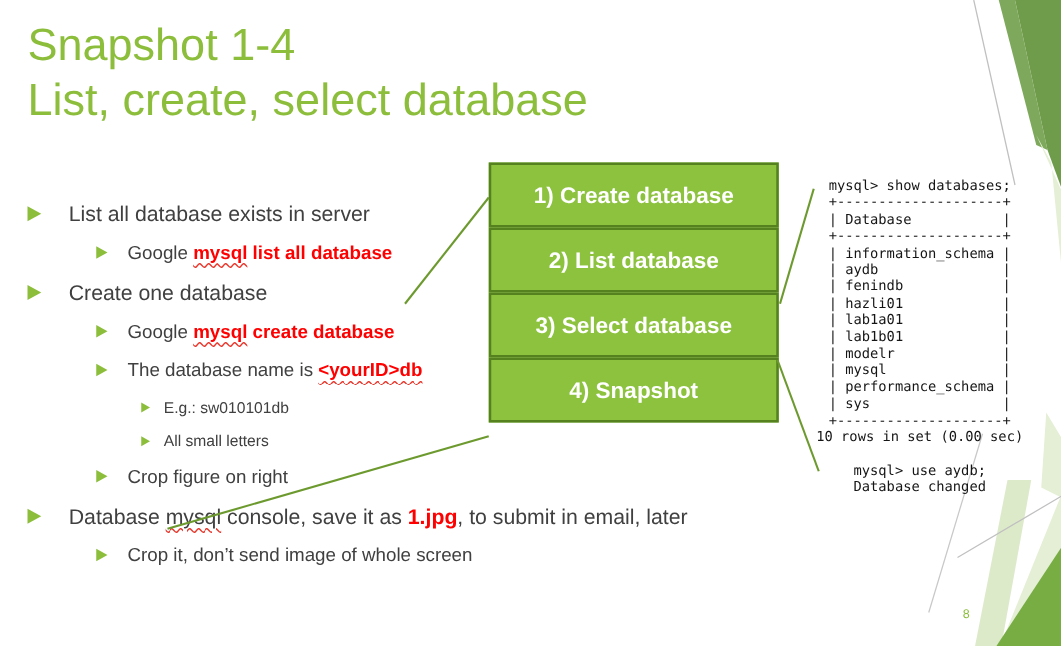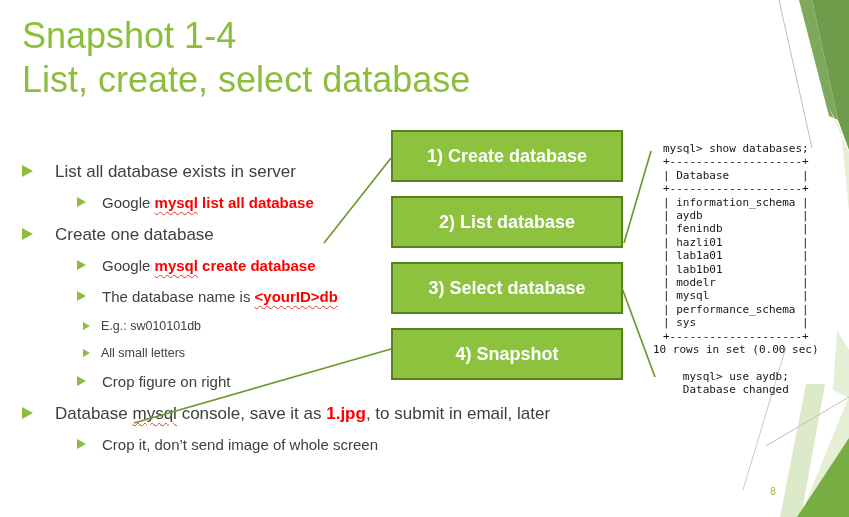--- a/index.html
+++ b/index.html
@@ -16,29 +16,29 @@
   .bullets{position:absolute;left:0;top:150px;width:720px;}
   .bullet{display:flex;align-items:flex-start;color:var(--body-text,#404040);margin-top:11px;}
   .bullet .tri{flex:0 0 auto;width:0;height:0;}
   .btext{white-space:nowrap;}
   .level1{padding-left:22px;font-size:17px;line-height:21px;margin-bottom:11px;}
   .level1 .tri{border-left:11px solid var(--bullet-green,#8CBE3C);border-top:6px solid transparent;
                border-bottom:6px solid transparent;margin-top:4px;margin-right:22px;}
   .level2{padding-left:77px;font-size:15px;line-height:19px;margin-bottom:12px;}
   .level2 .tri{border-left:9px solid var(--bullet-green,#8CBE3C);border-top:5px solid transparent;
                border-bottom:5px solid transparent;margin-top:4px;margin-right:16px;}
-  .level3{padding-left:83px;font-size:12.5px;line-height:16px;margin-bottom:9px;}
+  .level3{padding-left:113px;font-size:12.5px;line-height:16px;margin-bottom:9px;}
   .level3 .tri{border-left:7px solid var(--bullet-green,#8CBE3C);border-top:4px solid transparent;
                border-bottom:4px solid transparent;margin-top:4px;margin-right:11px;}
 
   .red{color:var(--red-text,#FF0000);font-weight:700;}
   .squiggle{text-decoration-line:underline;text-decoration-style:wavy;
             text-decoration-color:#e8372c;text-decoration-thickness:1px;text-underline-offset:3px;}
 
-  .boxes{position:absolute;left:391px;top:130px;width:232px;display:flex;flex-direction:column;gap:14px;}
+  .boxes{position:absolute;left:391px;top:130px;width:232px;display:flex;flex-direction:column;}
   .flowbox{height:52px;box-sizing:border-box;background:var(--box-fill,#8CC23E);
            border:2.5px solid var(--box-border,#55821E);color:#ffffff;font-size:18px;font-weight:700;
            display:flex;align-items:center;justify-content:center;}
 
   .console{position:absolute;left:653px;top:142px;margin:0;
            font-family:"DejaVu Sans Mono",monospace;font-size:11px;line-height:13.4px;
            color:#151515;white-space:pre;text-align:center;}
 
   .pagenum{position:absolute;left:763px;top:486px;color:var(--title-green,#8CBE3C);
            font-size:10px;width:20px;text-align:center;}

